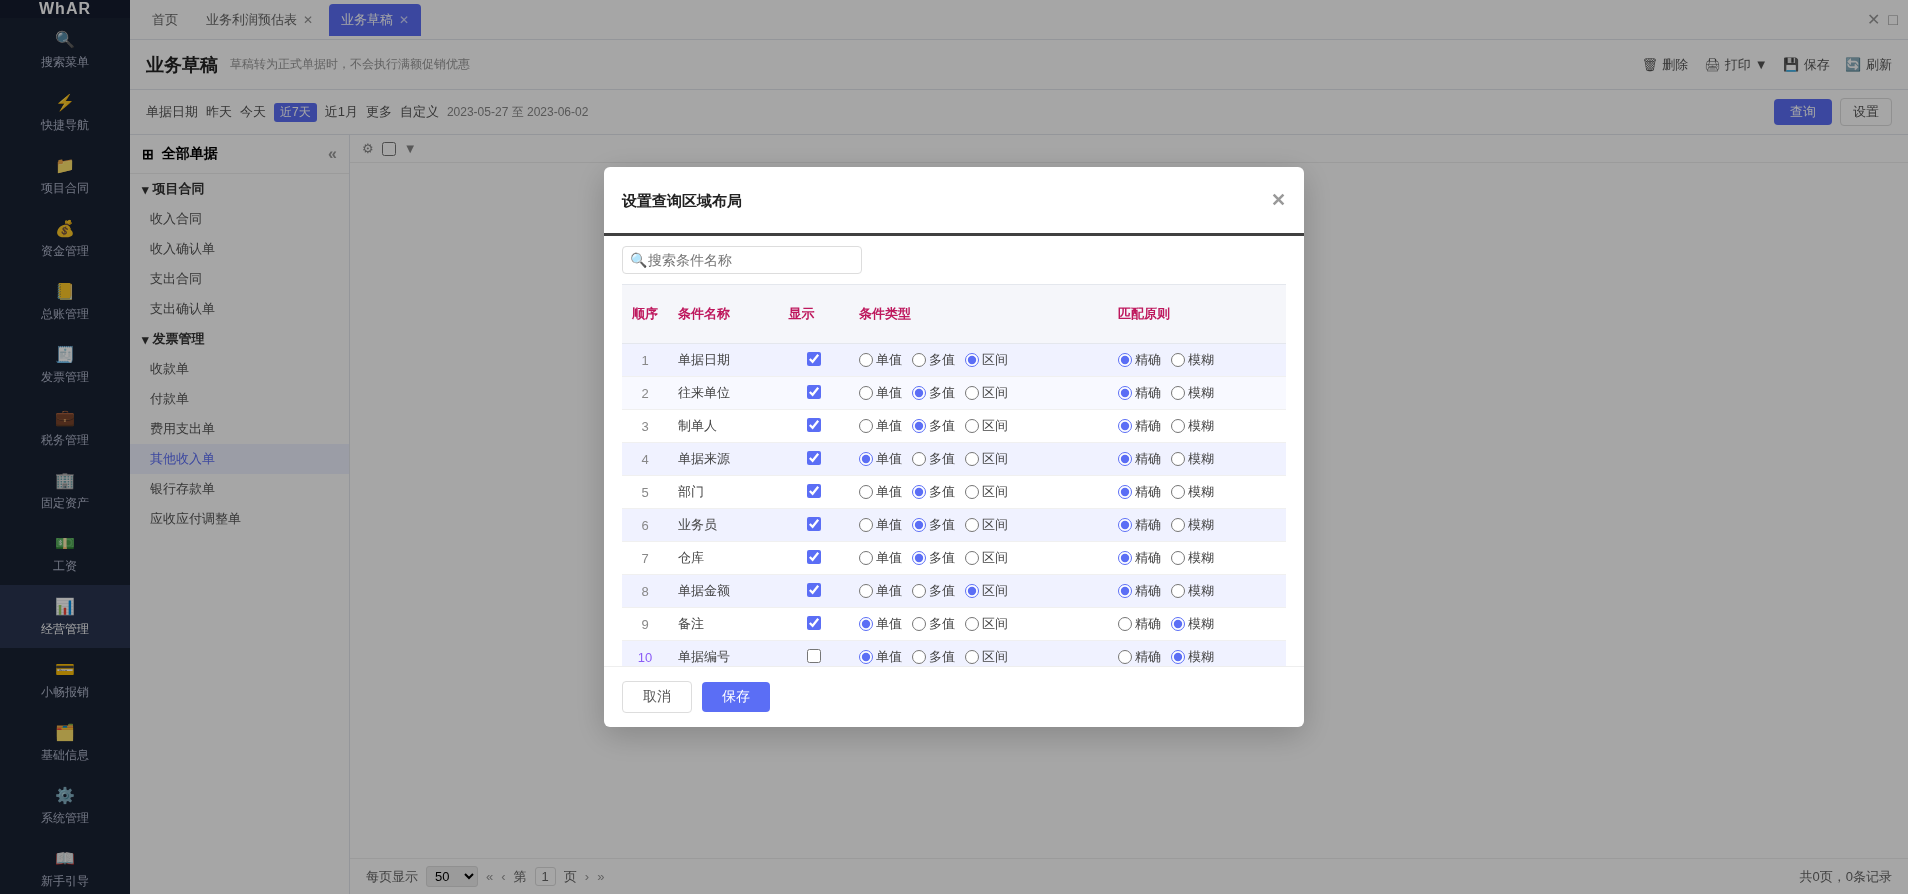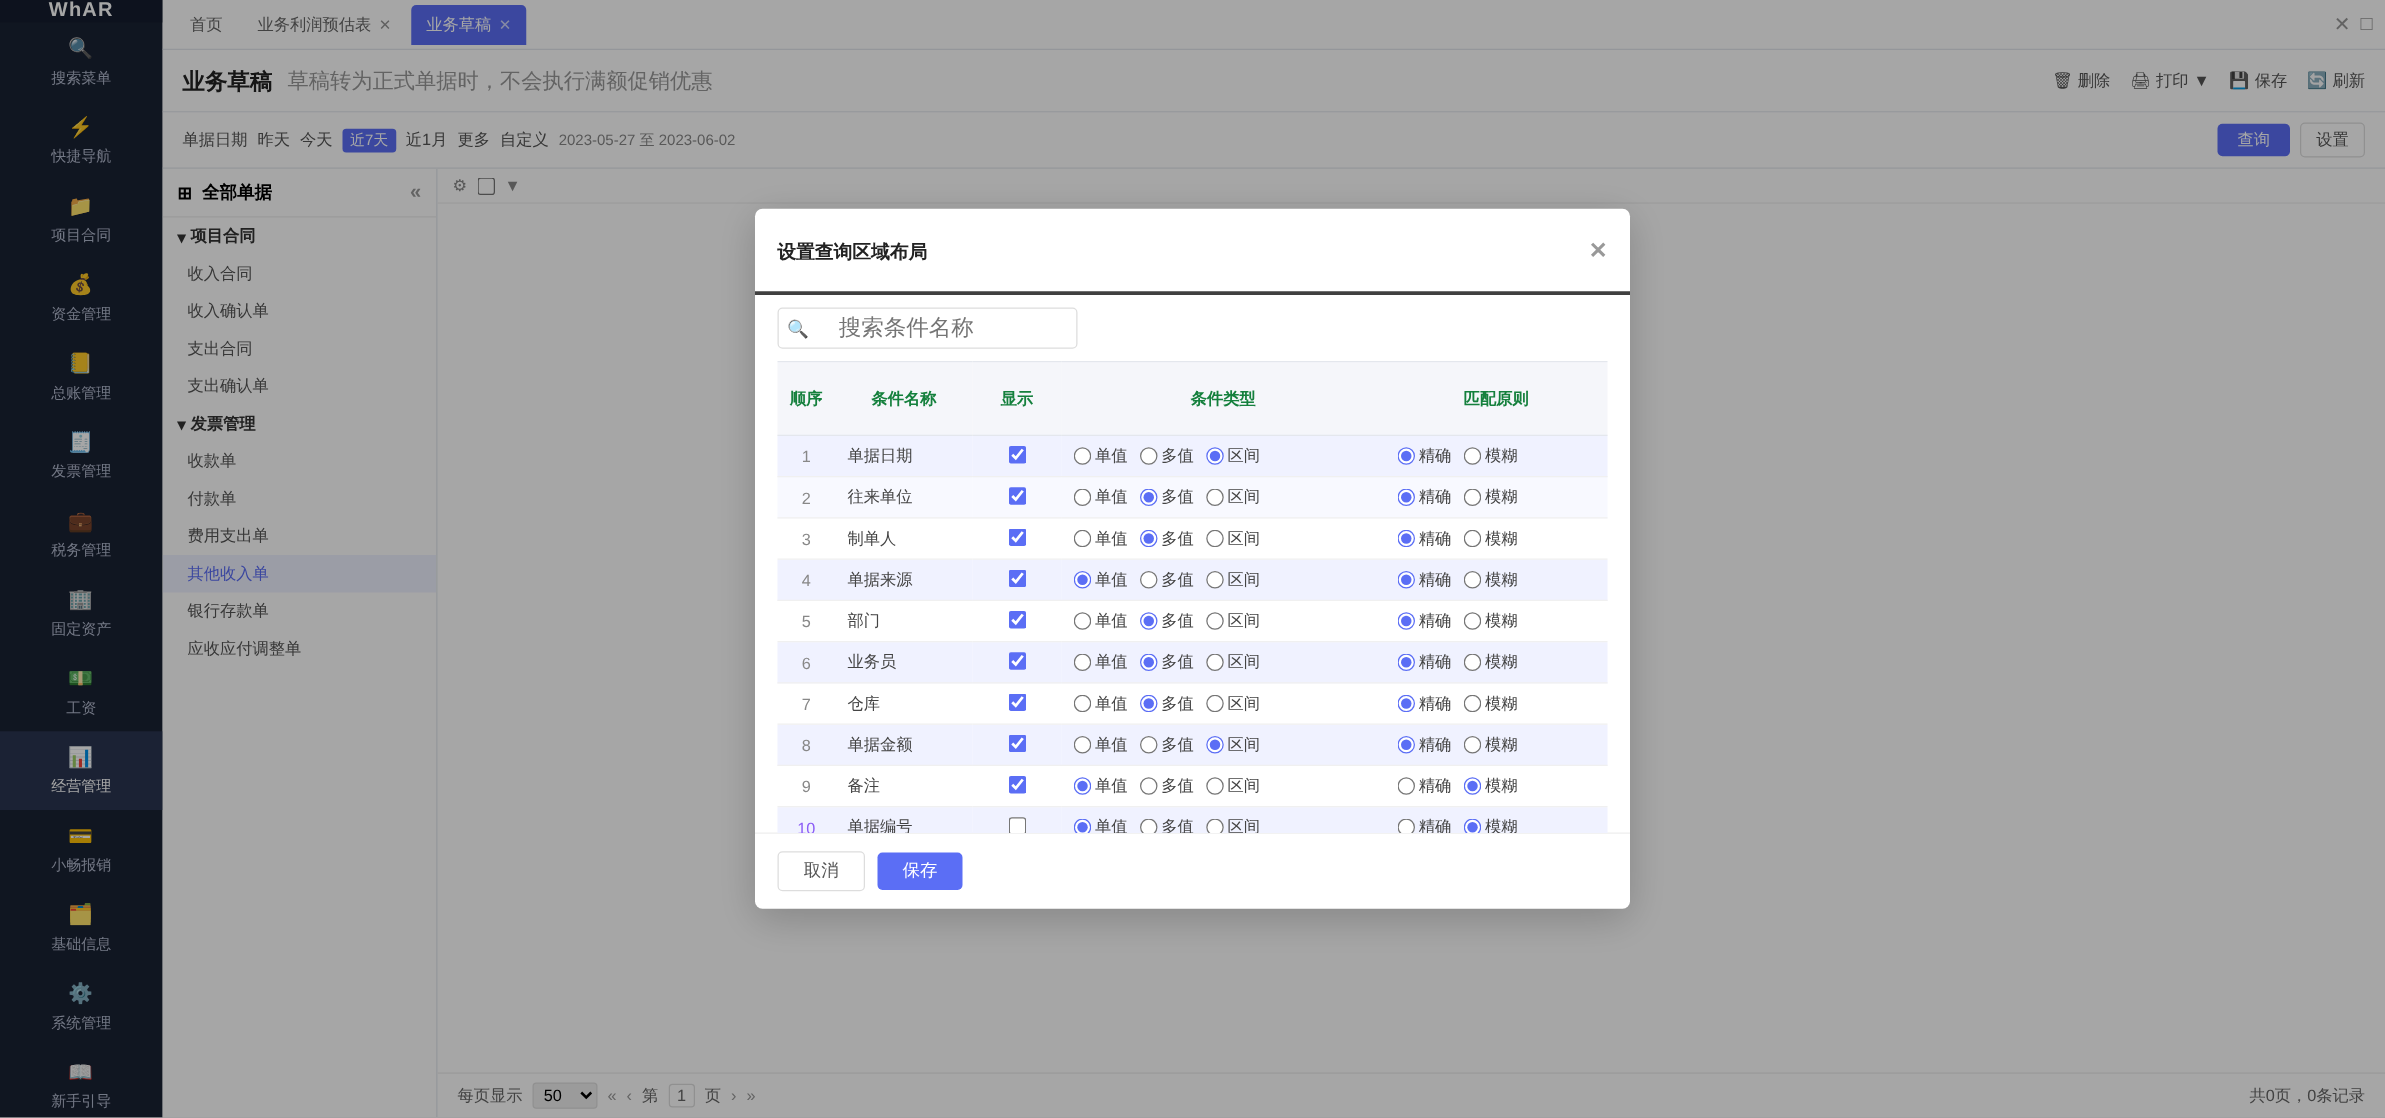--- a/index.html
+++ b/index.html
@@ -109,21 +109,21 @@
       padding: 0 16px;
       border-bottom: 1px solid #e4e7ed;
       gap: 12px;
     }
     .page-title {
       font-size: 18px;
       font-weight: bold;
       color: #222;
     }
     .page-subtitle {
-      font-size: 17px;
+      font-size: 12px;
       color: #999;
     }
     .page-header-actions {
       margin-left: auto;
       display: flex;
       align-items: center;
       gap: 16px;
       font-size: 13px;
       color: #555;
     }
@@ -319,22 +319,22 @@
     }
     .modal-search {
       padding: 10px 18px;
       display: flex;
       align-items: center;
     }
     .modal-search-input {
       width: 100%;
       border: 1px solid #ddd;
       border-radius: 4px;
-      padding: 5px 10px 5px 48px;
-      font-size: 18px;
+      padding: 5px 10px 5px 25px;
+      font-size: 14px;
       outline: none;
       color: #333;
     }
     .search-wrap {
       position: relative;
       width: 240px;
     }
     .search-wrap .search-icon-pos {
       position: absolute;
       left: 8px;
@@ -349,22 +349,22 @@
       padding: 0 18px;
     }
     .modal-table {
       width: 100%;
       border-collapse: collapse;
       font-size: 13px;
     }
     .modal-table thead th {
       background: #f5f6fa;
       padding: 20px 10px;
-      text-align: center;
-      color: #15803d;
+      text-align: left;
+      color: #be185d;
       font-weight: bold;
       border-bottom: 1px solid #e4e7ed;
       border-top: 1px solid #e4e7ed;
       white-space: nowrap;
     }
     .modal-table tbody tr {
       border-bottom: 1px solid #f0f0f0;
     }
     .modal-table tbody tr:nth-child(odd) {
       background: #f8f9ff;

